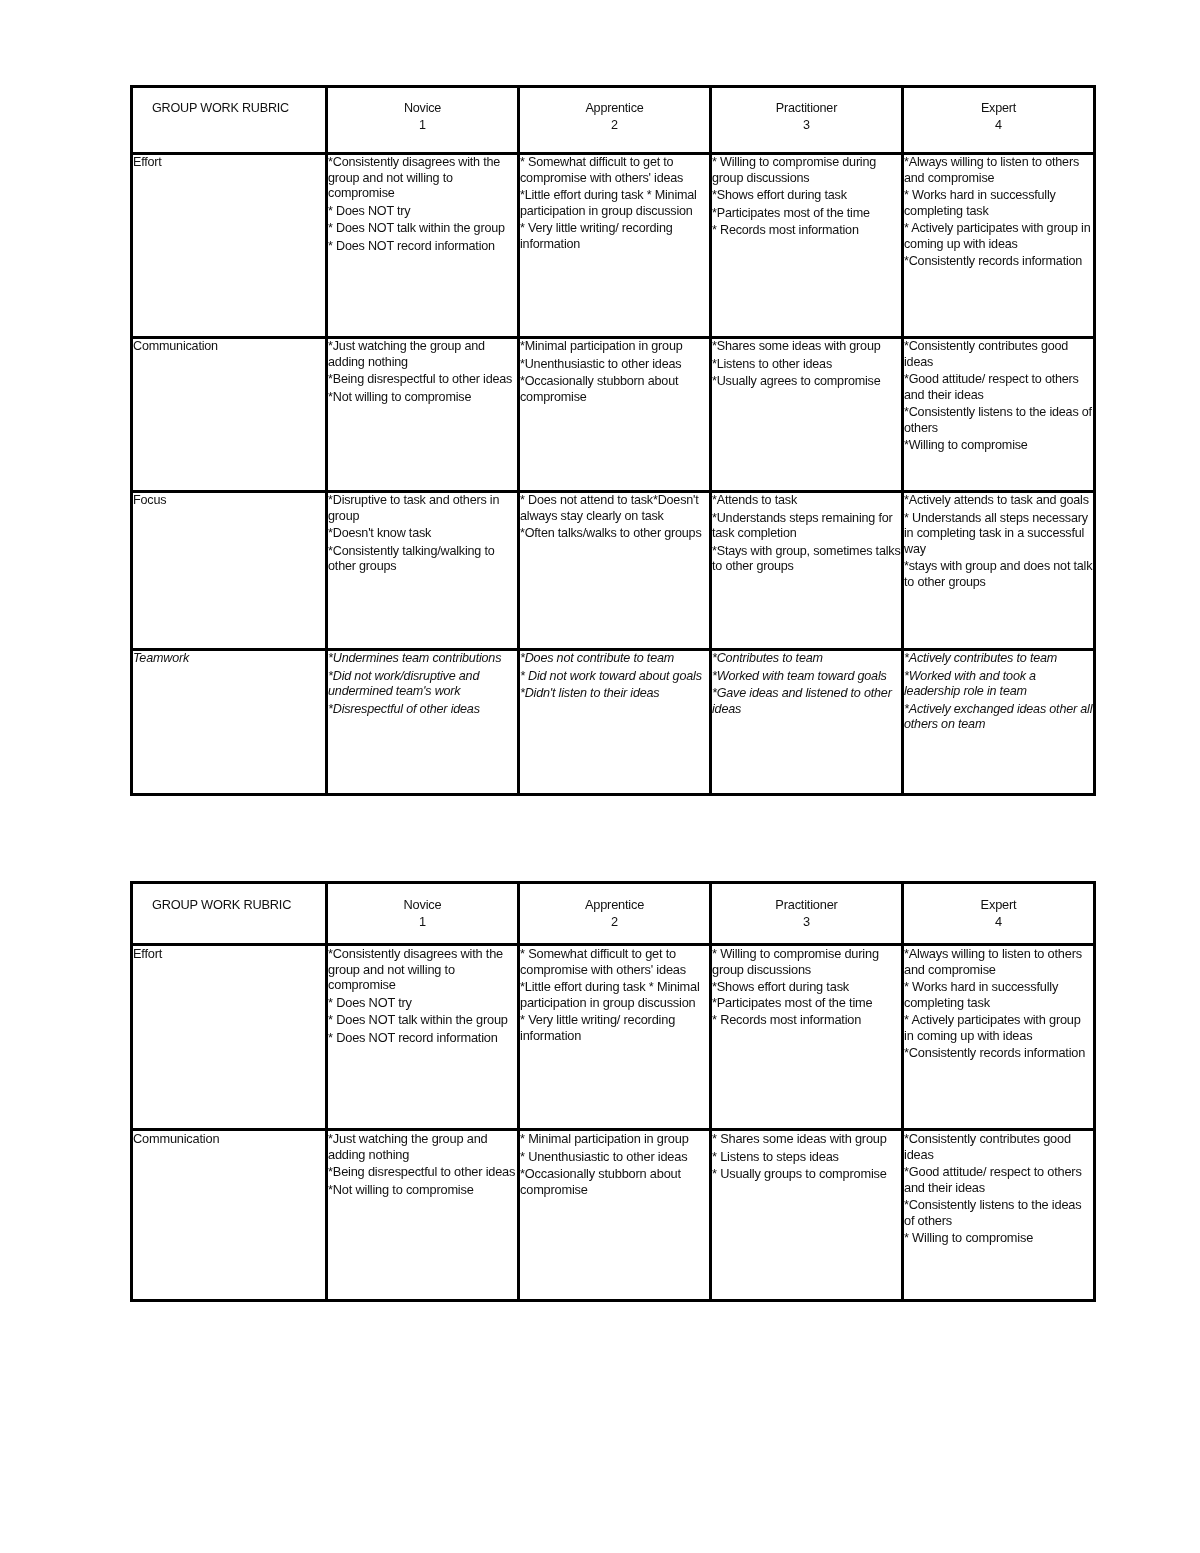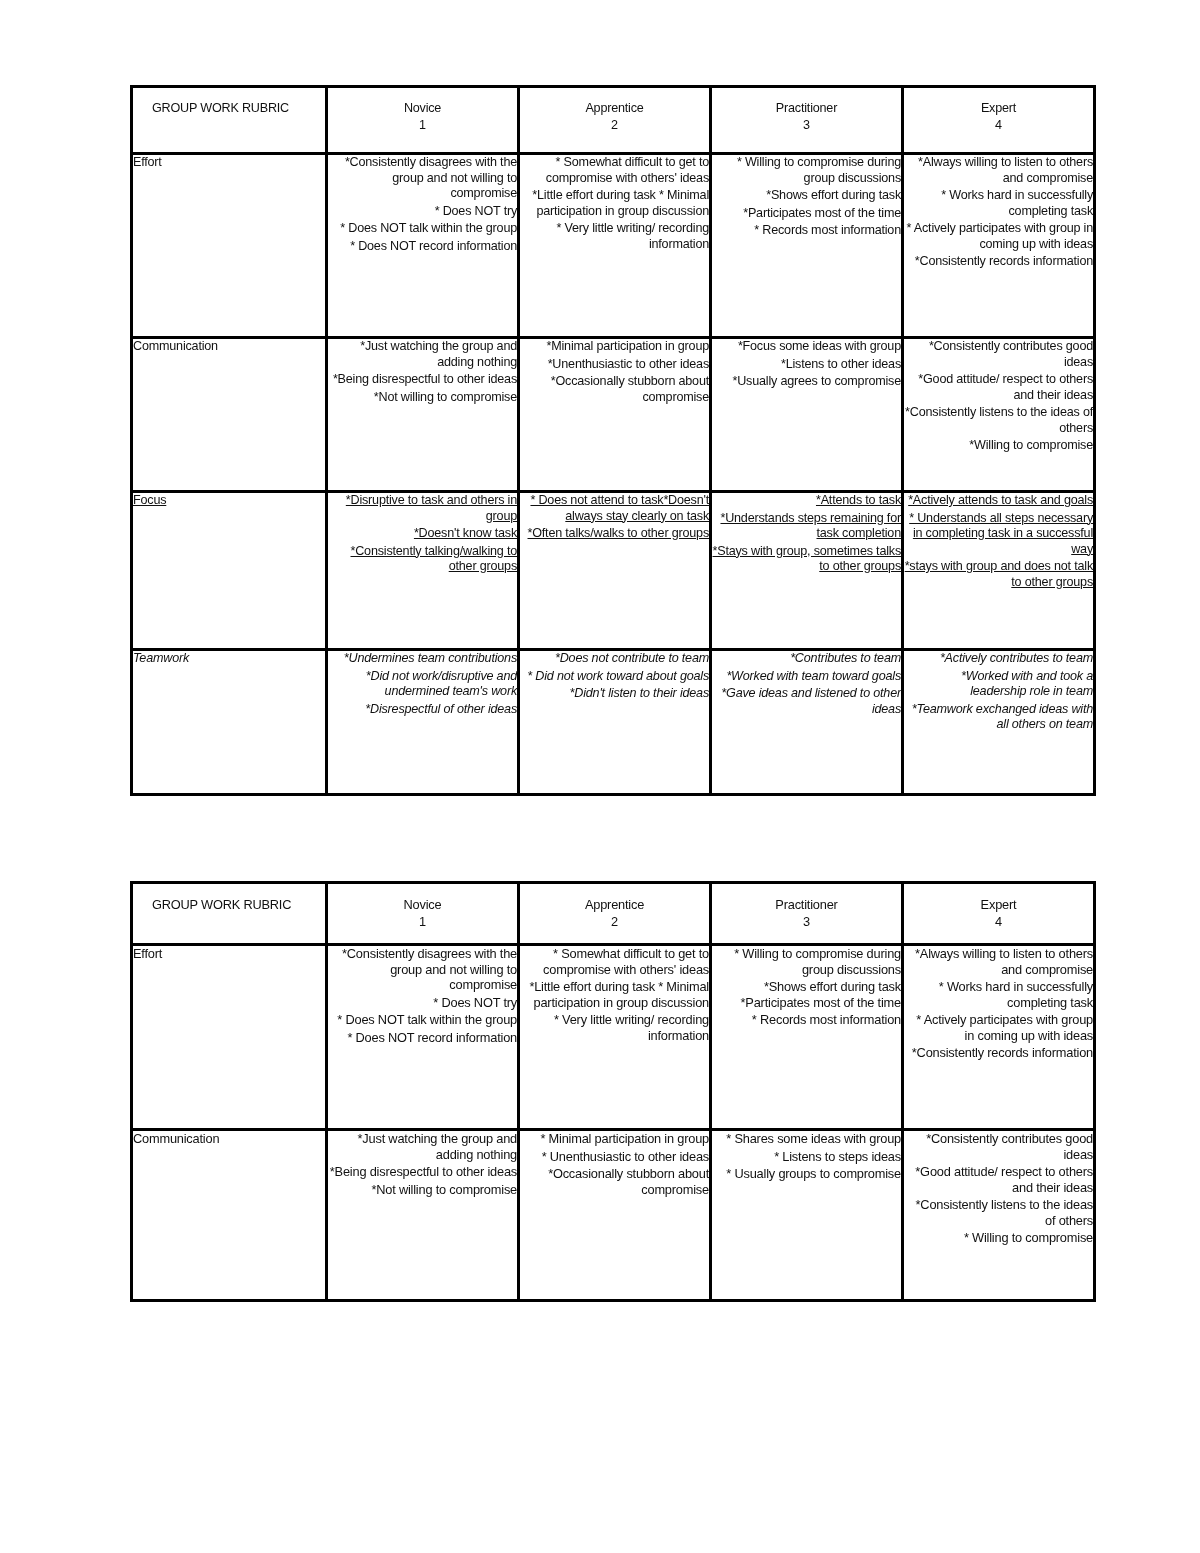--- a/index.html
+++ b/index.html
@@ -41,31 +41,30 @@
     }
     .hdr th.title-cell {
       text-align: left;
       padding-left: 19px;
     }
     .cat-cell {
       padding: 12px 0 0 20px;
     }
     .desc-cell {
       padding: 11px 6px 0 20px;
-      text-align: right;
     }
     .bullet {
       display: block;
       margin-bottom: 2px;
     }
     #t1 { top: 85px; }
     #t2 { top: 881px; }
     #t1 .r-effort td { height: 181px; }
     #t1 .r-communication td { height: 151px; }
-    #t1 .r-focus td { height: 155px; text-decoration: underline; }
+    #t1 .r-focus td { height: 155px; }
     #t1 .r-teamwork td { height: 142px; font-style: italic; }
     #t2 .hdr th { height: 47px; }
     #t2 .r-effort td { height: 182px; }
     #t2 .r-communication td { height: 168px; }
     #t2 td, #t2 th { font-size: 12.8px; }
   </style>
 </head>
 <body>
 
 <table class="rubric" id="t1">
@@ -118,21 +117,21 @@
       <span class="bullet">*Just watching the group and adding nothing</span>
       <span class="bullet">*Being disrespectful to other ideas</span>
       <span class="bullet">*Not willing to compromise</span>
     </td>
     <td class="desc-cell">
       <span class="bullet">*Minimal participation in group</span>
       <span class="bullet">*Unenthusiastic to other ideas</span>
       <span class="bullet">*Occasionally stubborn about compromise</span>
     </td>
     <td class="desc-cell">
-      <span class="bullet">*Focus some ideas with group</span>
+      <span class="bullet">*Shares some ideas with group</span>
       <span class="bullet">*Listens to other ideas</span>
       <span class="bullet">*Usually agrees to compromise</span>
     </td>
     <td class="desc-cell">
       <span class="bullet">*Consistently contributes good ideas</span>
       <span class="bullet">*Good attitude/ respect to others and their ideas</span>
       <span class="bullet">*Consistently listens to the ideas of others</span>
       <span class="bullet">*Willing to compromise</span>
     </td>
   </tr>
@@ -173,21 +172,21 @@
       <span class="bullet">*Didn't listen to their ideas</span>
     </td>
     <td class="desc-cell">
       <span class="bullet">*Contributes to team</span>
       <span class="bullet">*Worked with team toward goals</span>
       <span class="bullet">*Gave ideas and listened to other ideas</span>
     </td>
     <td class="desc-cell">
       <span class="bullet">*Actively contributes to team</span>
       <span class="bullet">*Worked with and took a leadership role in team</span>
-      <span class="bullet">*Teamwork exchanged ideas with all others on team</span>
+      <span class="bullet">*Actively exchanged ideas other all others on team</span>
     </td>
   </tr>
 </tbody>
   </table>
 
 <table class="rubric" id="t2">
   <colgroup>
     <col class="col-cat">
       <col class="col-lvl">
       <col class="col-lvl">

